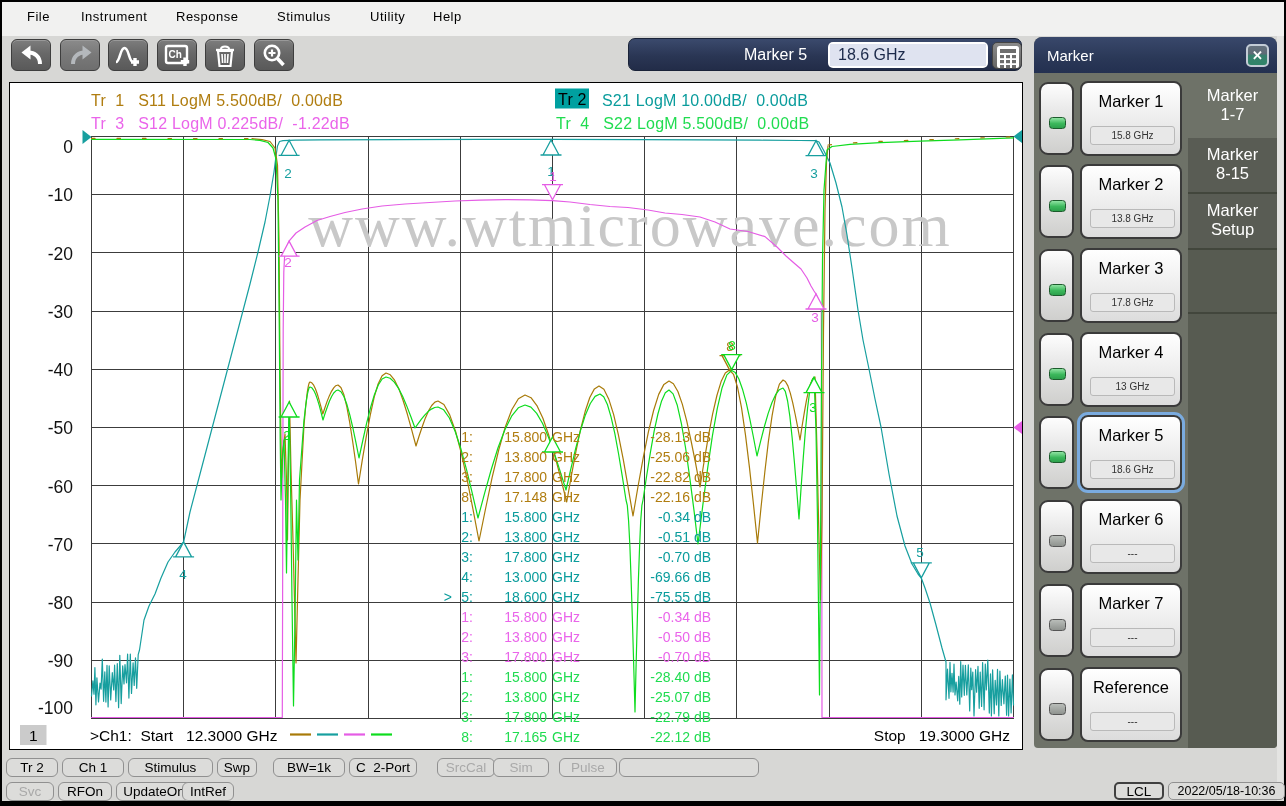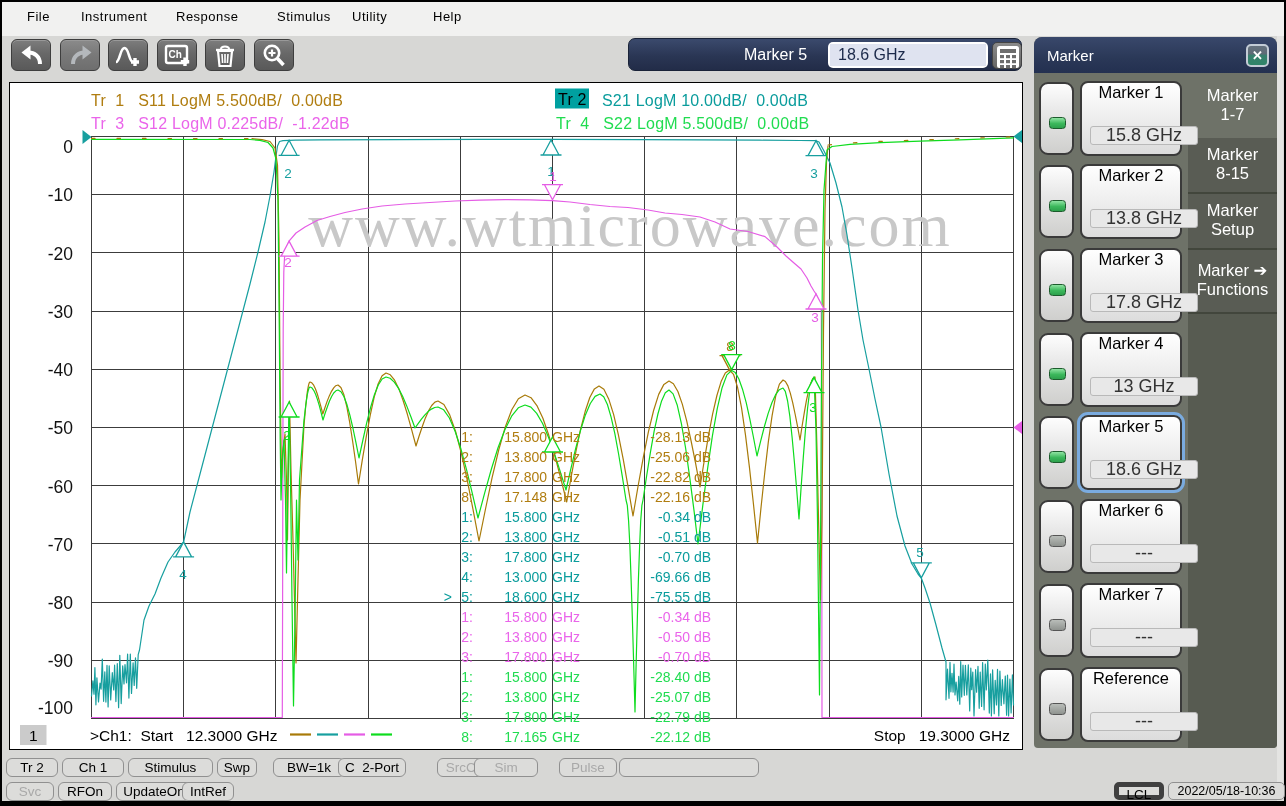--- a/index.html
+++ b/index.html
@@ -32,50 +32,50 @@
 font-size:16.5px;text-align:center}
 .mrow{position:absolute;left:0;height:76px}
 .mtog{position:absolute;left:5px;top:1px;width:35px;height:73px;border-radius:9px;border:2px solid #3a3a3a;
 background:linear-gradient(180deg,#fdfdfd,#e8e8e8 40%,#cfcfcd)}
 .ledon,.ledoff{position:absolute;left:8px;top:33px;width:17px;height:11.5px;border-radius:3.5px;border:1px solid #1c5c2c;
 background:linear-gradient(180deg,#8fe3a2,#3cb85c 55%,#2da04c)}
 .ledoff{border:1px solid #555;background:linear-gradient(180deg,#b9bdb9,#8f938f)}
 .mbtn{position:absolute;left:46px;top:0;width:102px;height:75px;border-radius:8px;border:2px solid #3a3a3a;
 background:linear-gradient(180deg,#fff,#ececec 55%,#dcdcdc)}
 .mbsel{outline:3px solid #7aabdf}
-.mname{text-align:center;font-size:16.5px;color:#000}
-.mfreq{position:absolute;left:8px;top:43px;width:108px;height:19px;background:#e8e8e8;border:1px solid #b9b9b9;
-border-radius:3px;text-align:center;font-size:18px;color:#333;line-height:17px}
+.mname{margin-top:9px;text-align:center;font-size:16.5px;color:#000}
+.mfreq{position:absolute;left:8px;top:43px;width:85px;height:19px;background:#e8e8e8;border:1px solid #b9b9b9;
+border-radius:3px;text-align:center;font-size:10px;color:#333;line-height:17px}
 #botrow1{position:absolute;left:2px;top:756px;width:1282px;height:24px}
 #botrow2{position:absolute;left:2px;top:780px;width:1282px;height:21px}
 .bb{position:absolute;top:2px;height:19px;background:#dcdcda;border:1px solid #909090;border-radius:6px;
 font-size:13.5px;text-align:center;color:#000;line-height:17px}
 .bb.dis{color:#a9a9a9}
 #msgbox{position:absolute;left:250px;top:2px;width:858px;height:18px;background:#dcdcda;border:1px solid #909090;
 border-radius:5px;font-size:13.5px;color:#000;padding-left:8px;line-height:16px}
-#lclbox{position:absolute;left:1112px;top:2px;width:50px;height:18px;background:#dcdcda;border:5px solid #404040;
+#lclbox{position:absolute;left:1112px;top:2px;width:50px;height:18px;background:#dcdcda;border:2px solid #404040;
 border-radius:5px;font-size:13.5px;text-align:center;color:#000;line-height:16px}
 #datebox{position:absolute;left:1166px;top:2px;width:117px;height:18px;background:#dcdcda;border:1px solid #909090;
 border-radius:5px;font-size:12.5px;text-align:center;color:#000;line-height:16px}
 svg{display:block}
 .ax{font-size:17.5px;fill:#111;font-family:"Liberation Sans",sans-serif}
 .tb{font-size:14px;font-family:"Liberation Sans",sans-serif}
 .mk{font-size:13.5px;font-family:"Liberation Sans",sans-serif}
 .tl{font-size:16px;font-family:"Liberation Sans",sans-serif;letter-spacing:.2px}
 .bt{font-size:15.5px;fill:#000;font-family:"Liberation Sans",sans-serif}
 </style></head>
 <body>
 <div id="bg"></div>
 <div id="edge"></div>
 <div id="menubar">
 <span class="mi" style="left:25px">File</span>
 <span class="mi" style="left:79px">Instrument</span>
 <span class="mi" style="left:174px">Response</span>
 <span class="mi" style="left:275px">Stimulus</span>
-<span class="mi" style="left:350px">Utility</span>
+<span class="mi" style="left:368px">Utility</span>
 <span class="mi" style="left:431px">Help</span>
 </div>
 <div class="tbtn" style="left:11px">
     <svg width="40" height="32" viewBox="0 0 40 32">
       <path d="M28 24 C28 16 22 12.5 16.5 12.5 L14 12.5" fill="none" stroke="#fff" stroke-width="4"></path>
       <path d="M18.5 5.5 L9.5 12.5 L18.5 19.5 Z" fill="#fff"></path>
     </svg>
   </div>
 <div class="tbtn tbtn2" style="left:60px">
     <svg width="40" height="32" viewBox="0 0 40 32">
@@ -136,23 +136,20 @@
 <div id="rpanel">
 <div id="tabzone">
 <div class="tab" style="top:0px;height:54px">
         <div style="margin-top:7px;line-height:19px">Marker<br>8-15</div>
       </div>
 <div class="tabsep" style="top:54px"></div>
 <div class="tab" style="top:56px;height:54px">
         <div style="margin-top:7px;line-height:19px">Marker<br>Setup</div>
       </div>
 <div class="tabsep" style="top:110px"></div>
-<div class="tab" style="top:112px;height:62px">
-        <div style="margin-top:11px;line-height:19px">Marker ➔<br>Functions</div>
-      </div>
 <div class="tabsep" style="top:174px"></div>
 </div>
 <div class="tabact">
       <div style="margin-top:12px;line-height:19px">Marker<br>1-7</div>
     </div>
 <div id="rtitle">
       <span>Marker</span>
       <div id="rclose">✕</div>
     </div>
 <div class="mrow" style="top:44px">
@@ -227,23 +224,23 @@
         <div class="mfreq">---</div>
       </div>
 </div>
 </div>
 <div id="botrow1">
     <div class="bb" style="left:4px;width:52px">Tr 2</div>
     <div class="bb" style="left:60px;width:62px">Ch 1</div>
     <div class="bb" style="left:126px;width:85px">Stimulus</div>
     <div class="bb" style="left:215px;width:40px">Swp</div>
     <div class="bb" style="left:271px;width:72px">BW=1k</div>
-    <div class="bb" style="left:336px;width:68px">C&nbsp; 2-Port</div>
+    <div class="bb" style="left:347px;width:68px">C&nbsp; 2-Port</div>
     <div class="bb dis" style="left:435px;width:58px">SrcCal</div>
-    <div class="bb dis" style="left:472px;width:64px">Sim</div>
+    <div class="bb dis" style="left:491px;width:56px">Sim</div>
     <div class="bb dis" style="left:557px;width:58px">Pulse</div>
     <div class="bb dis" style="left:617px;width:140px"></div>
   </div>
 <div id="botrow2">
     <div class="bb dis" style="left:4px;width:48px">Svc</div>
     <div class="bb" style="left:56px;width:54px">RFOn</div>
     <div class="bb" style="left:114px;width:76px">UpdateOn</div>
     <div class="bb" style="left:180px;width:52px">IntRef</div>
 <div id="lclbox">LCL</div>
 <div id="datebox">2022/05/18-10:36</div>

